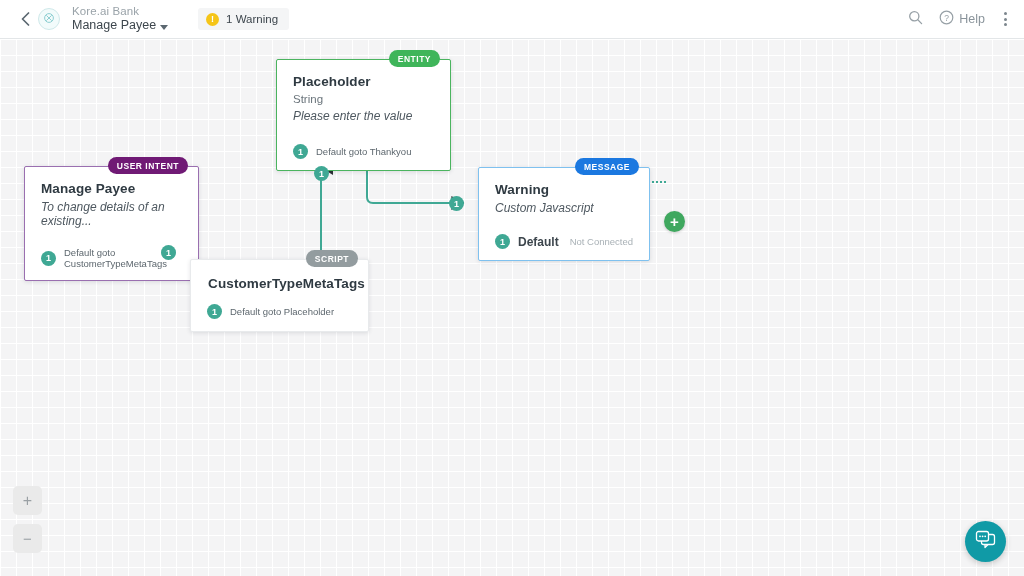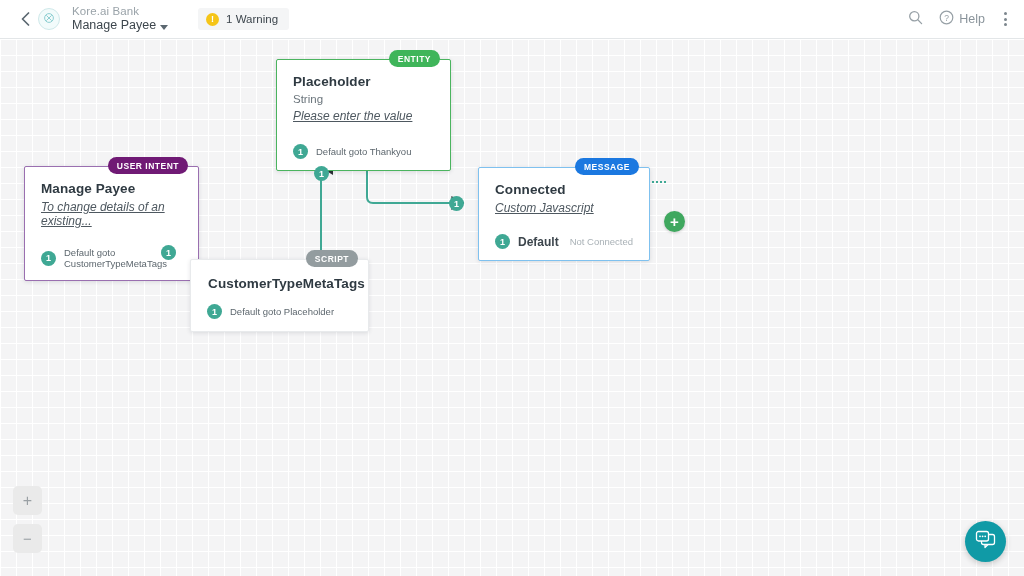--- a/index.html
+++ b/index.html
@@ -102,21 +102,21 @@
     box-shadow: 0 1px 4px rgba(40,50,60,.13);
     z-index: 10;
   }
   .node-body { padding: 14px 16px 0 16px; }
   .node-title {
     font-size: 13.5px; font-weight: bold; color: #2f3a42; letter-spacing: .1px;
   }
   .node-sub {
     font-size: 11.5px; color: #6b757c; margin-top: 4px;
   }
-  .node-sub.italic { font-style: italic; font-size: 12px; color: #4e5860; text-decoration: underline; }
+  .node-sub.italic { font-style: italic; font-size: 12px; color: #4e5860; }
   .node-footer {
     display: flex; align-items: center; gap: 8px;
     padding: 9px 16px 11px 16px; margin-top: 10px;
   }
   .port-badge {
     width: 15px; height: 15px; border-radius: 50%;
     background: #3fa894; color: #ffffff;
     font-size: 9px; font-weight: bold;
     display: flex; align-items: center; justify-content: center;
     flex: none;
@@ -309,21 +309,21 @@
       </div>
       <div class="node-footer">
         <span class="port-badge">1</span>
         <span class="port-label">Default goto CustomerTypeMetaTags</span>
       </div>
     </div>
 
     <div class="node node-message" id="node-message">
       <div class="badge badge-message">MESSAGE</div>
       <div class="node-body">
-        <div class="node-title">Connected</div>
+        <div class="node-title">Warning</div>
         <div class="node-sub italic">Custom Javascript</div>
       </div>
       <div class="node-footer">
         <span class="port-badge">1</span>
         <span class="port-label bold">Default</span>
         <span class="port-status">Not Connected</span>
       </div>
     </div>
 
     <div class="node node-script" id="node-script">

